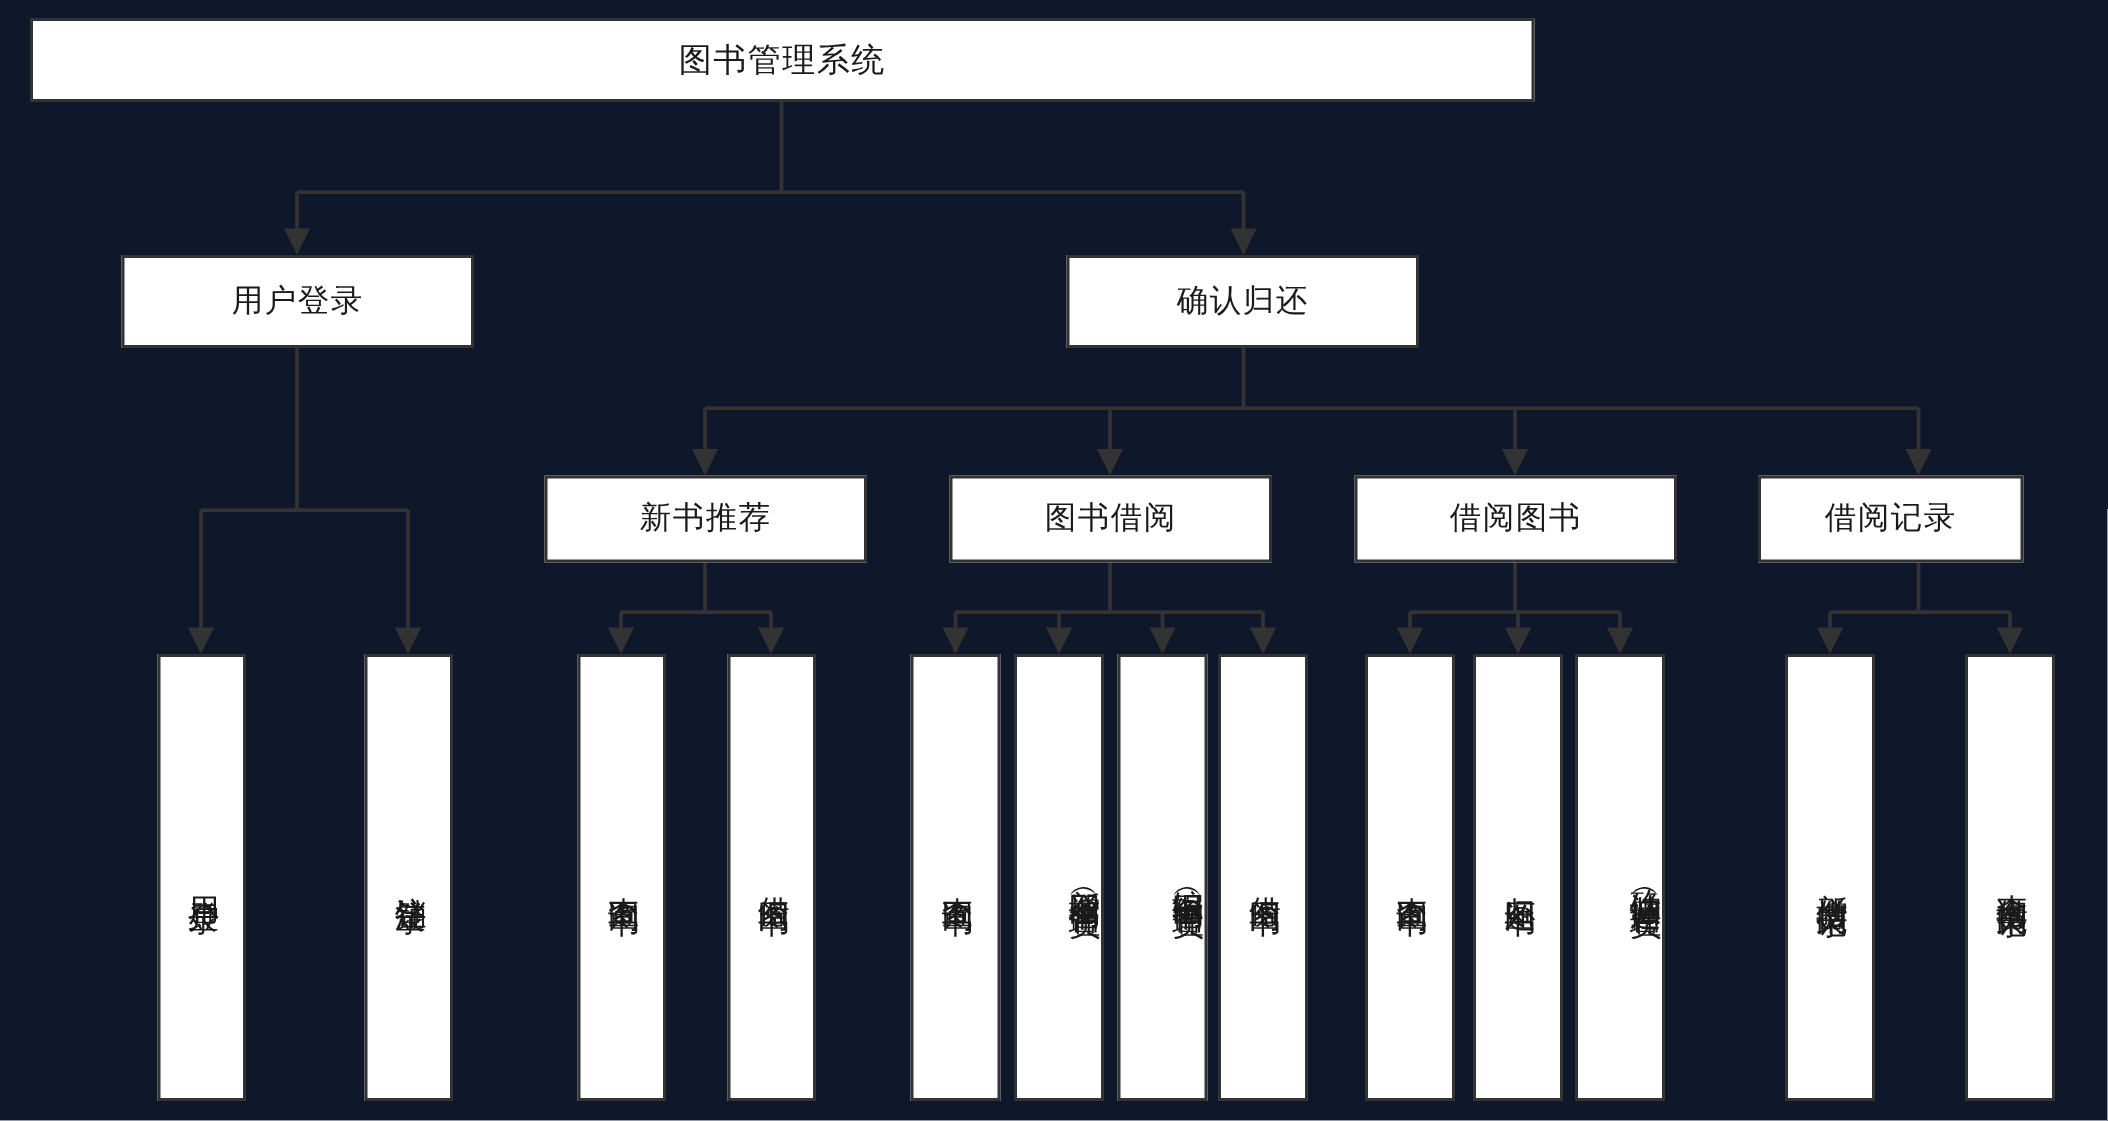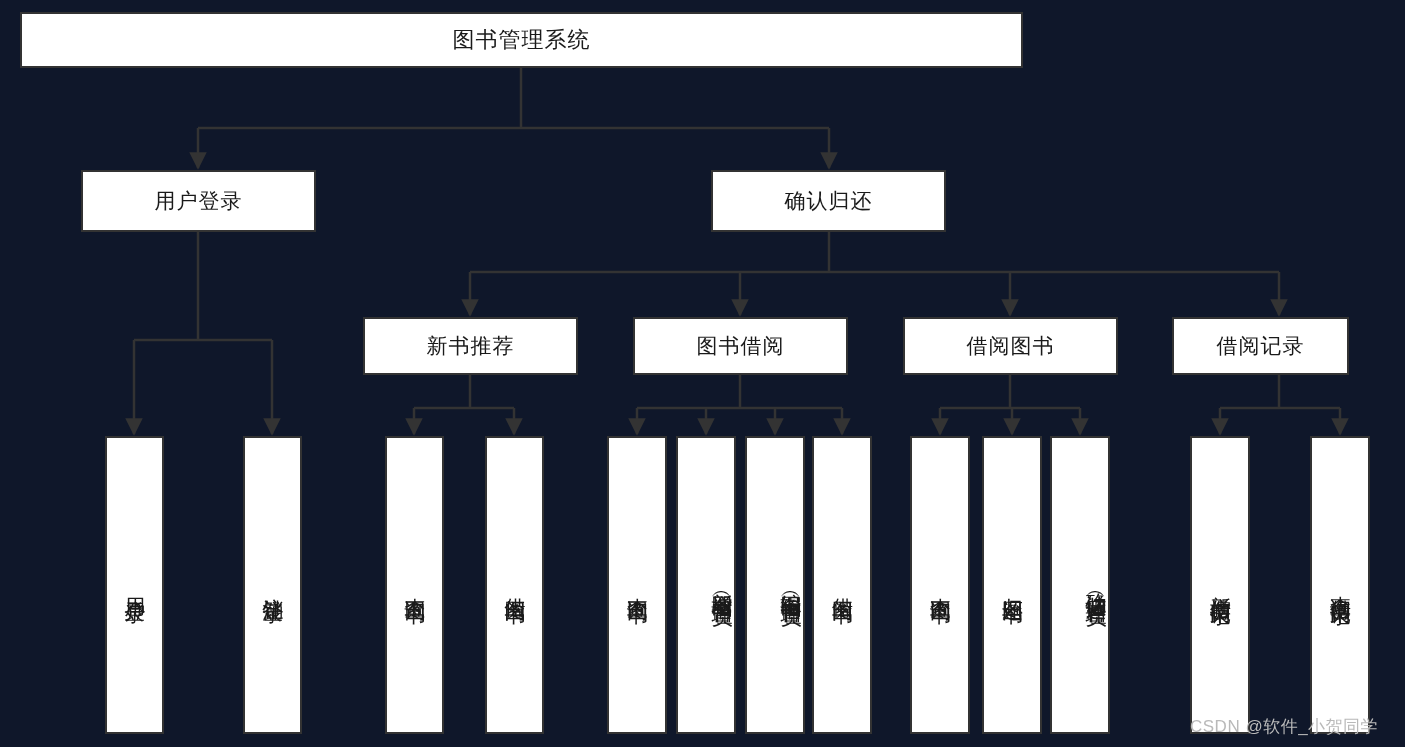--- a/index.html
+++ b/index.html
@@ -187,15 +187,14 @@
     <span>确认归还（管理员）</span>
   </div>
 
   <div class="node leaf" style="left:1190px; top:436px; width:60px; height:298px; align-items:center;">
     <span>新增借阅记录</span>
   </div>
   <div class="node leaf" style="left:1310px; top:436px; width:60px; height:298px; align-items:center;">
     <span>查询借阅记录</span>
   </div>
 
-  <div class="watermark" style="left:1190px; top:715px;">CSDN @软件_小贺同学</div>
 
 </div>
 
 </body></html>

